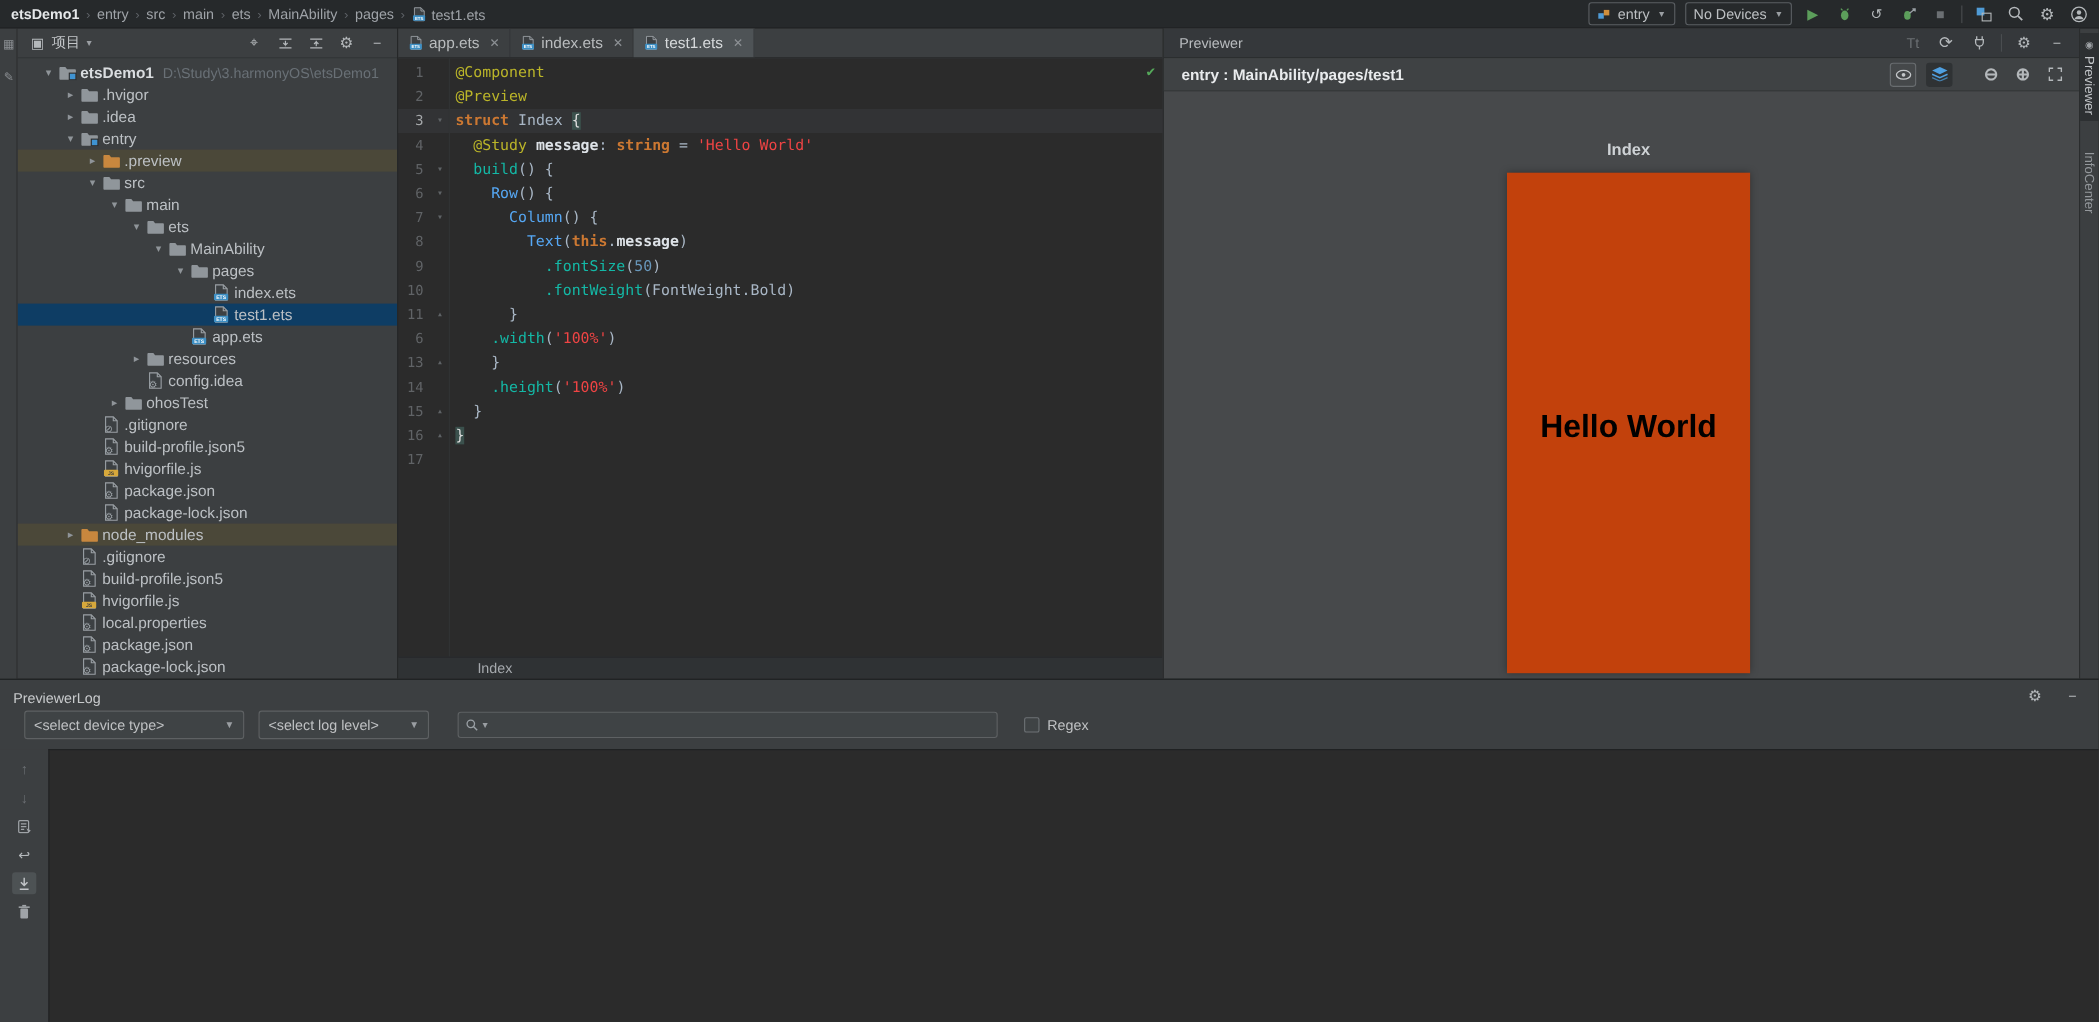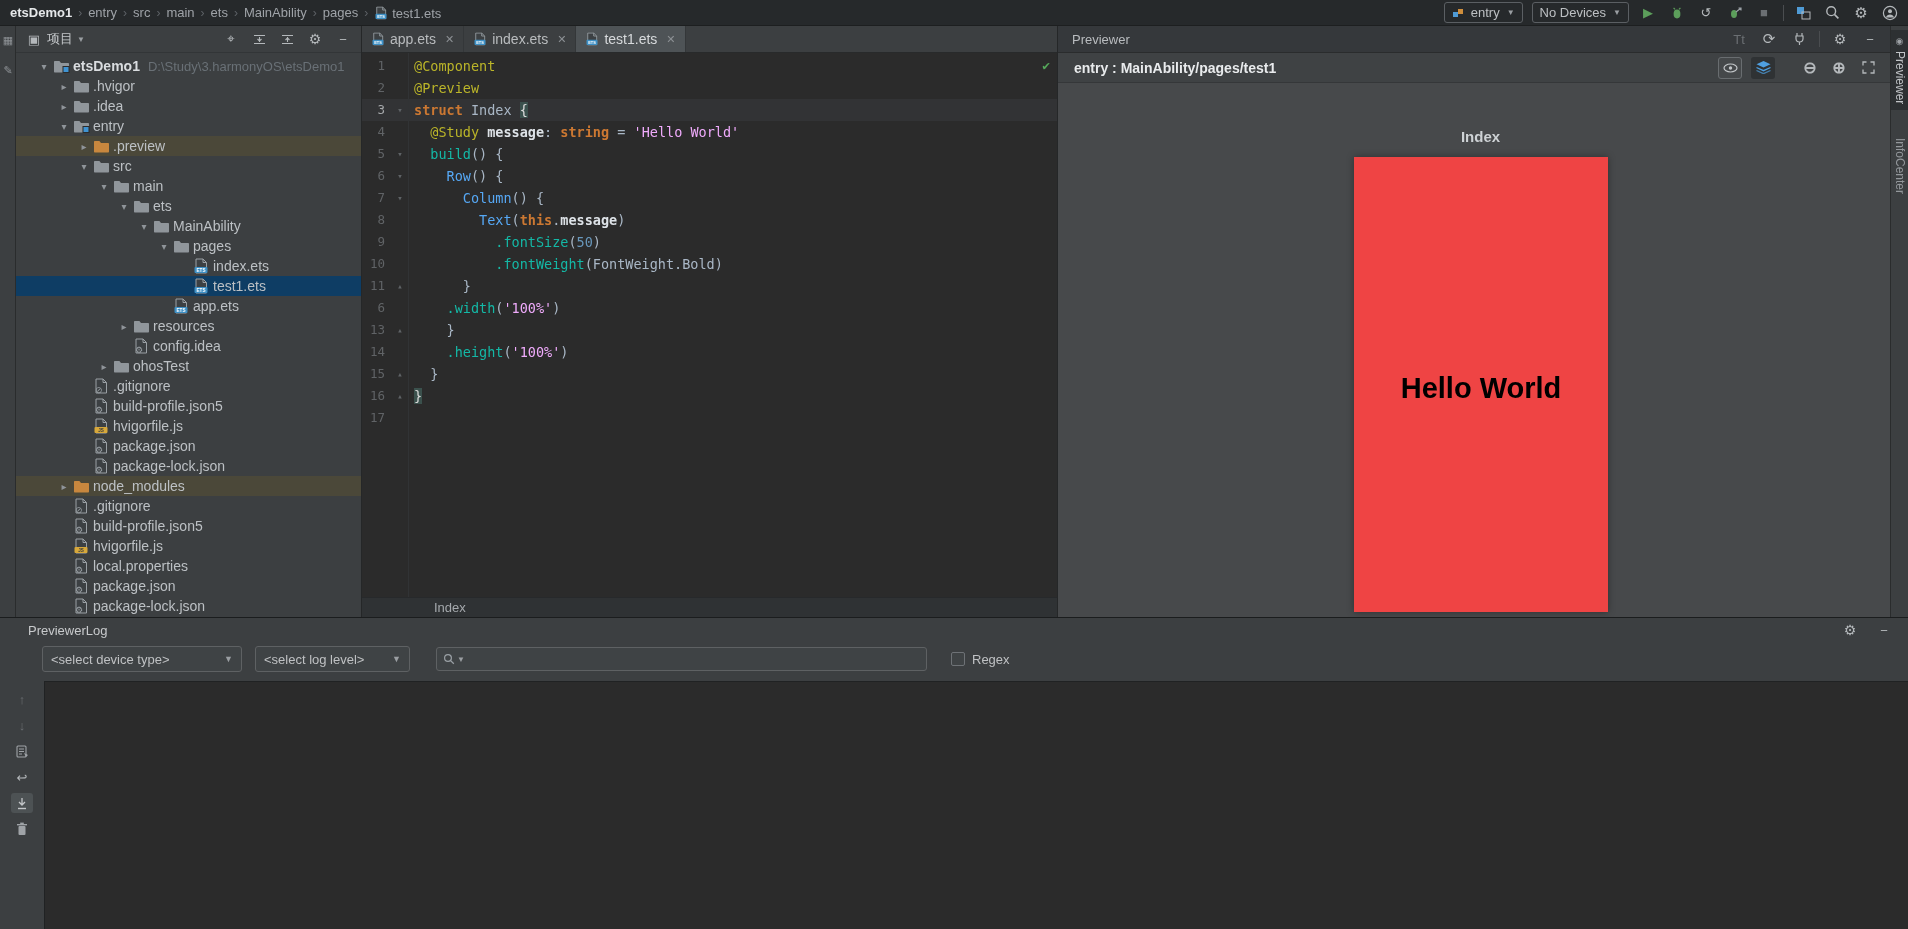--- a/index.html
+++ b/index.html
@@ -51,54 +51,54 @@
   .cline.caret{background:#323335}
   .cline .ln{width:30px;flex:0 0 30px;text-align:right;padding-right:7px;color:#606366;font-size:12.5px}
   .cline.caret .ln{color:#a5a8aa}
   .cline .fold{width:16px;flex:0 0 16px;text-align:center;color:#5f6366;font-size:9px}
   .cline .code{padding-left:6px}
   .tk-ann{color:#bbb529}
   .tk-kw{color:#cc7832;font-weight:bold}
   .tk-comp{color:#56a8f5}
   .tk-func{color:#14b8a6}
   .tk-field{color:#dde2e7;font-weight:bold}
-  .tk-str{color:#f0abfc}
+  .tk-str{color:#ef4444}
   .tk-num{color:#6897bb}
   .tk-plain{color:#a9b7c6}
   .tk-bracehl{background:#3b514d;color:#dcdcdc}
   #inspect-ok{position:absolute;right:7px;top:5px;color:#55a85a;font-size:13px}
   #editor-status{position:absolute;left:0;bottom:0;right:0;height:20px;background:#2f3234;border-top:1px solid #27292b;display:flex;align-items:center;color:#a5a9ad;font-size:13px;padding-left:72px}
 
   
   #previewer{position:absolute;left:1057px;top:26px;width:833px;height:591px;background:#47494b;border-left:1px solid #252728}
   #pv-header{height:27px;background:#35383b;border-bottom:1px solid #2a2c2d;display:flex;align-items:center;padding:0 10px 0 14px;color:#b9bcbf}
   #pv-header .hdr-icons{margin-left:auto;display:flex;align-items:center;gap:10px}
   #pv-config{height:30px;background:#3f4244;display:flex;align-items:center;padding:0 12px 0 16px;font-size:14px;font-weight:bold;color:#e9ebed;border-bottom:1px solid #353739}
   #pv-config .cfg-icons{margin-left:auto;display:flex;align-items:center;gap:9px}
   .tool-box{width:24px;height:22px;display:flex;align-items:center;justify-content:center;border-radius:3px}
   .tool-box.bordered{border:1px solid #696d70;background:#45484a}
   .tool-box.active{background:#2f3234}
   #pv-surface{position:absolute;left:0;top:58px;right:0;bottom:0}
   #pv-page-title{position:absolute;left:312px;top:44px;width:221px;text-align:center;font-size:15px;font-weight:bold;color:#ced2d5}
-  #phone{position:absolute;left:296px;top:73px;width:254px;height:455px;background:#ef4444;box-shadow:0 0 7px rgba(0,0,0,.35)}
+  #phone{position:absolute;left:312px;top:73px;width:221px;height:455px;background:#c2410c;box-shadow:0 0 7px rgba(0,0,0,.35)}
   #hello{position:absolute;left:0;right:0;top:215px;text-align:center;font-size:29px;font-weight:bold;color:#000}
 
   
   #right-strip{position:absolute;left:1890px;top:26px;width:18px;height:591px;background:#3c3f41;border-left:1px solid #2a2c2d;display:flex;flex-direction:column;align-items:center}
   .vtab{display:flex;flex-direction:column;align-items:center;gap:5px;padding:6px 0}
   .vtab.active{background:#2d3032;width:18px}
   .vtext{writing-mode:vertical-rl;font-size:12px;color:#c2c5c8}
   .vtext.dim{color:#94989c}
   .veye{font-size:9px;color:#9da1a5}
 
   
   #log-panel{position:absolute;left:0;top:617px;width:1908px;height:312px;background:#3c3f41;border-top:1px solid #1b1d1e}
-  #log-header{height:24px;display:flex;align-items:center;padding:0 14px 0 28px;color:#c8cacc;font-size:13px}
+  #log-header{height:24px;display:flex;align-items:flex-end;padding:0 14px 0 12px;color:#c8cacc;font-size:13px}
   #log-header .hdr-icons{margin-left:auto;display:flex;align-items:center;gap:14px}
-  #log-filters{position:absolute;left:0;top:28px;right:0;height:26px;display:flex;align-items:center;padding-left:42px}
+  #log-filters{position:absolute;left:0;top:28px;right:0;height:26px;display:flex;align-items:center;padding-left:22px}
   .log-combo{height:26px;display:flex;align-items:center;border:1px solid #5e6163;border-radius:3px;background:#3f4345;color:#bfc1c3;padding:0 8px;font-size:13px}
   .log-combo .arrow{margin-left:auto;font-size:9px;color:#9a9ea2;padding-left:10px}
   #combo-device{width:200px;margin-right:13px}
   #combo-level{width:155px;margin-right:26px}
   #log-search{width:491px;height:24px;border:1px solid #5e6163;border-radius:3px;background:#3f4345;display:flex;align-items:center;padding:0 6px;margin-right:24px}
   #log-search input{flex:1;background:transparent;border:none;outline:none;color:#d0d3d5;font-size:13px;font-family:"Liberation Sans",sans-serif}
   #log-search .mag{margin-right:2px}
   #log-search .mcaret{font-size:8px;color:#9a9ea2;margin-right:6px}
   #regex-wrap{display:flex;align-items:center;gap:7px;color:#bfc1c3}
   #regex-box{width:14px;height:14px;border:1px solid #6e7276;border-radius:2px;background:#3f4345}

